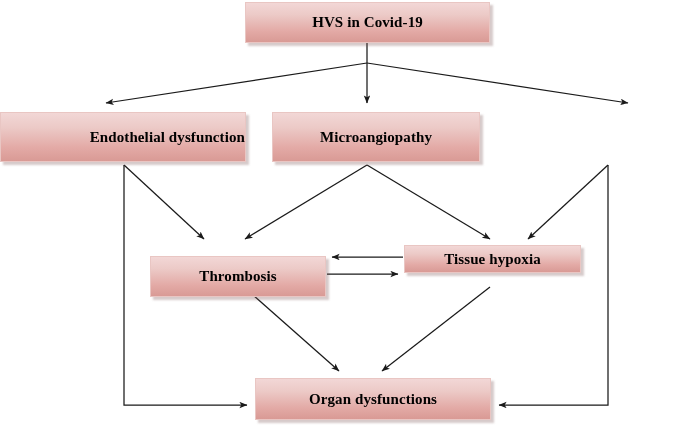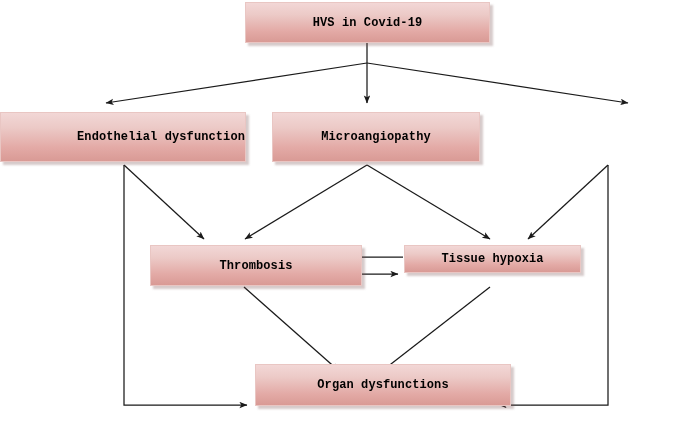--- a/index.html
+++ b/index.html
@@ -13,35 +13,34 @@
   #edges{position:absolute;left:0;top:0;width:685px;height:429px;}
   .node{
     position:absolute;
     box-sizing:border-box;
     display:flex;align-items:center;justify-content:center;
     background:linear-gradient(to bottom,#f2d7d6 0%,#eccac7 30%,#e3aaa6 72%,#d99a95 100%);
     border:1px solid #e9c6c3;
     box-shadow:3px 3px 2px rgba(120,80,80,0.30);
     color:#000000;
     font-weight:bold;
-    font-size:12px;
+    font-size:15px;
     letter-spacing:0.1px;
     text-align:center;
     white-space:nowrap;
     z-index:3;
-    font-family:Liberation Mono, monospace;
   }
   .node span{pointer-events:none;}
   #n-root{left:245px;top:2px;width:245px;height:41px;}
   #n-endo{left:0px;top:112px;width:246px;height:50px;justify-content:flex-end;}
   #n-micro{left:272px;top:112px;width:208px;height:50px;}
   #n-hypo{left:503px;top:112px;width:177px;height:50px;}
-  #n-throm{left:150px;top:245px;width:212px;height:41px;}
+  #n-throm{left:150px;top:256px;width:176px;height:41px;}
   #n-tiss{left:404px;top:245px;width:177px;height:28px;}
-  #n-organ{left:255px;top:364px;width:256px;height:42px;}
+  #n-organ{left:255px;top:378px;width:236px;height:42px;}
 </style>
 </head>
 <body>
 
 <div id="canvas">
 
   <svg id="edges" viewBox="0 0 685 429" width="685" height="429" xmlns="http://www.w3.org/2000/svg">
     <defs>
       <marker id="ah" markerWidth="9" markerHeight="9" refX="7.6" refY="3.4" orient="auto" markerUnits="userSpaceOnUse">
         <path d="M0,0.2 L8,3.4 L0,6.6 L1.9,3.4 Z" fill="#1a1a1a"></path>

